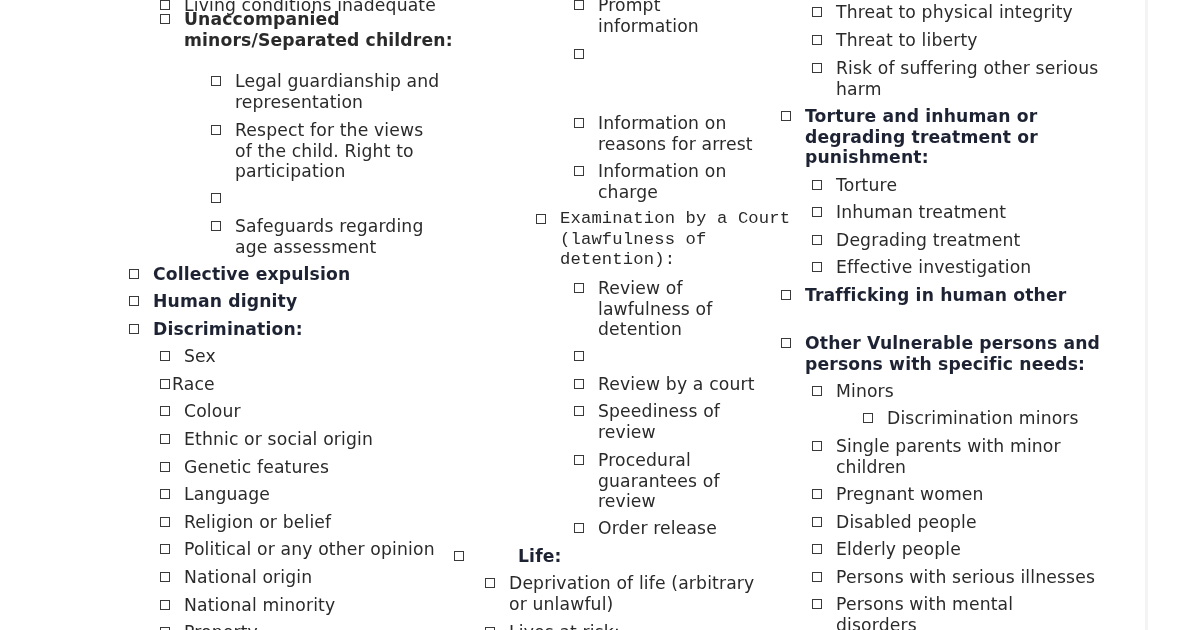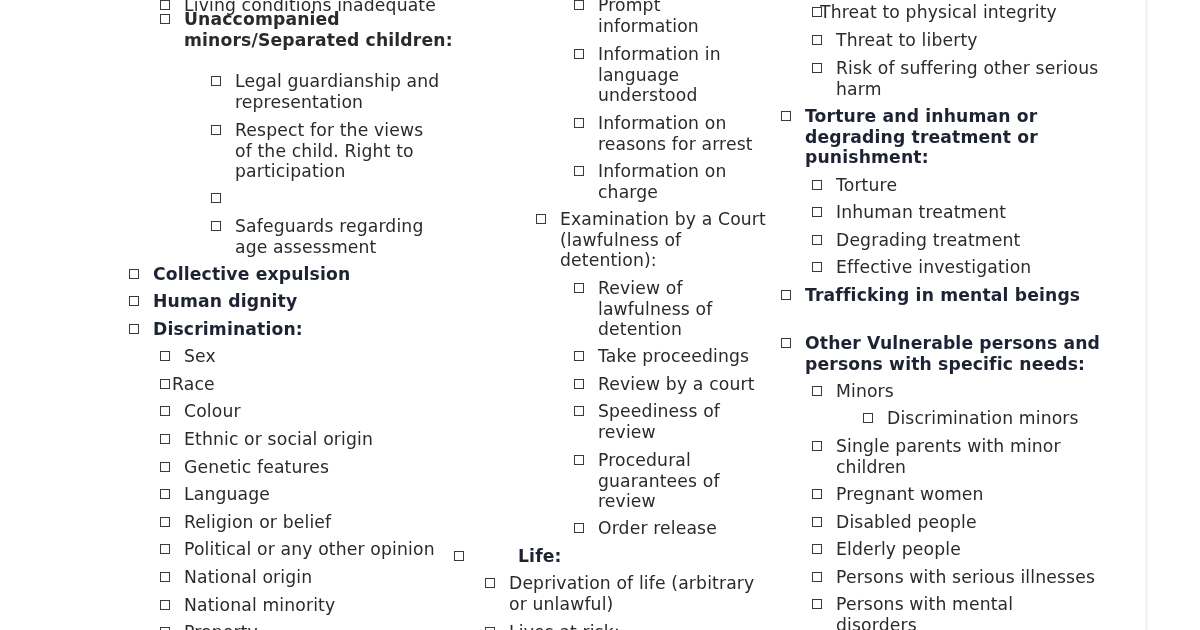--- a/index.html
+++ b/index.html
@@ -83,59 +83,57 @@
         <div class="item" style="left: 160px; top: 484px;"><span class="cb" style="left: 0px;"></span><span class="txt" style="margin-left: 24px;">Language</span></div>
         <div class="item" style="left: 160px; top: 512px;"><span class="cb" style="left: 0px;"></span><span class="txt" style="margin-left: 24px;">Religion or belief</span></div>
         <div class="item" style="left: 160px; top: 539px;"><span class="cb" style="left: 0px;"></span><span class="txt" style="margin-left: 24px;">Political or any other opinion</span></div>
         <div class="item" style="left: 160px; top: 567px;"><span class="cb" style="left: 0px;"></span><span class="txt" style="margin-left: 24px;">National origin</span></div>
         <div class="item" style="left: 160px; top: 595px;"><span class="cb" style="left: 0px;"></span><span class="txt" style="margin-left: 24px;">National minority</span></div>
         <div class="item" style="left: 160px; top: 622px;"><span class="cb" style="left: 0px;"></span><span class="txt" style="margin-left: 24px;">Property</span></div>
       </div>
       <div>
         <div class="item" style="left: 574px; top: -5px;"><span class="cb" style="left: 0px;"></span><span class="txt" style="margin-left: 24px;">Prompt
 information</span></div>
-        <div class="item" style="left: 574px; top: 44px;"><span class="cb" style="left: 0px;"></span><span class="txt" style="margin-left: 24px;">Information in
-language
-understood</span></div>
+        <div class="item" style="left: 574px; top: 44px;"><span class="cb" style="left: 0px;"></span></div>
         <div class="item" style="left: 574px; top: 113px;"><span class="cb" style="left: 0px;"></span><span class="txt" style="margin-left: 24px;">Information on
 reasons for arrest</span></div>
         <div class="item" style="left: 574px; top: 161px;"><span class="cb" style="left: 0px;"></span><span class="txt" style="margin-left: 24px;">Information on
 charge</span></div>
-        <div class="item" style="left: 536px; top: 209px;"><span class="cb" style="left: 0px;"></span><span class="txt" style="margin-left: 24px;">Examination by a Court
+        <div class="item" style="left: 536px; top: 209px;"><span class="cb" style="left: 0px;"></span><span class="txt" style="margin-left: 24px; font-family: Liberation Mono, monospace;">Examination by a Court
 (lawfulness of
 detention):</span></div>
         <div class="item" style="left: 574px; top: 278px;"><span class="cb" style="left: 0px;"></span><span class="txt" style="margin-left: 24px;">Review of
 lawfulness of
 detention</span></div>
-        <div class="item" style="left: 574px; top: 346px;"><span class="cb" style="left: 0px;"></span><span class="txt" style="margin-left: 24px;">Take proceedings</span></div>
+        <div class="item" style="left: 574px; top: 346px;"><span class="cb" style="left: 0px;"></span></div>
         <div class="item" style="left: 574px; top: 374px;"><span class="cb" style="left: 0px;"></span><span class="txt" style="margin-left: 24px;">Review by a court</span></div>
         <div class="item" style="left: 574px; top: 401px;"><span class="cb" style="left: 0px;"></span><span class="txt" style="margin-left: 24px;">Speediness of
 review</span></div>
         <div class="item" style="left: 574px; top: 450px;"><span class="cb" style="left: 0px;"></span><span class="txt" style="margin-left: 24px;">Procedural
 guarantees of
 review</span></div>
         <div class="item" style="left: 574px; top: 518px;"><span class="cb" style="left: 0px;"></span><span class="txt" style="margin-left: 24px;">Order release</span></div>
         <div class="item bold" style="left: 454px; top: 546px; padding-left: 40px;"><span class="cb" style="left: 0px;"></span><span class="txt" style="margin-left: 24px;">Life:</span></div>
         <div class="item" style="left: 485px; top: 573px;"><span class="cb" style="left: 0px;"></span><span class="txt" style="margin-left: 24px;">Deprivation of life (arbitrary
 or unlawful)</span></div>
         <div class="item" style="left: 485px; top: 622px;"><span class="cb" style="left: 0px;"></span><span class="txt" style="margin-left: 24px;">Lives at risk:</span></div>
       </div>
       <div>
-        <div class="item" style="left: 812px; top: 2px;"><span class="cb" style="left: 0px;"></span><span class="txt" style="margin-left: 8px; text-align: right;">Threat to physical integrity</span></div>
+        <div class="item" style="left: 812px; top: 2px;"><span class="cb" style="left: 0px;"></span><span class="txt" style="margin-left: 24px; text-align: right;">Threat to physical integrity</span></div>
         <div class="item" style="left: 812px; top: 30px;"><span class="cb" style="left: 0px;"></span><span class="txt" style="margin-left: 24px;">Threat to liberty</span></div>
         <div class="item" style="left: 812px; top: 58px;"><span class="cb" style="left: 0px;"></span><span class="txt" style="margin-left: 24px;">Risk of suffering other serious
 harm</span></div>
         <div class="item bold" style="left: 781px; top: 106px;"><span class="cb" style="left: 0px;"></span><span class="txt" style="margin-left: 24px;">Torture and inhuman or
 degrading treatment or
 punishment:</span></div>
         <div class="item" style="left: 812px; top: 175px;"><span class="cb" style="left: 0px;"></span><span class="txt" style="margin-left: 24px;">Torture</span></div>
         <div class="item" style="left: 812px; top: 202px;"><span class="cb" style="left: 0px;"></span><span class="txt" style="margin-left: 24px;">Inhuman treatment</span></div>
         <div class="item" style="left: 812px; top: 230px;"><span class="cb" style="left: 0px;"></span><span class="txt" style="margin-left: 24px;">Degrading treatment</span></div>
         <div class="item" style="left: 812px; top: 257px;"><span class="cb" style="left: 0px;"></span><span class="txt" style="margin-left: 24px;">Effective investigation</span></div>
-        <div class="item bold" style="left: 781px; top: 285px;"><span class="cb" style="left: 0px;"></span><span class="txt" style="margin-left: 24px;">Trafficking in mental beings</span></div>
+        <div class="item bold" style="left: 781px; top: 285px;"><span class="cb" style="left: 0px;"></span><span class="txt" style="margin-left: 24px;">Trafficking in human other</span></div>
         <div class="item bold" style="left: 781px; top: 333px;"><span class="cb" style="left: 0px;"></span><span class="txt" style="margin-left: 24px;">Other Vulnerable persons and
 persons with specific needs:</span></div>
         <div class="item" style="left: 812px; top: 381px;"><span class="cb" style="left: 0px;"></span><span class="txt" style="margin-left: 24px;">Minors</span></div>
         <div class="item" style="left: 863px; top: 408px;"><span class="cb" style="left: 0px;"></span><span class="txt" style="margin-left: 24px;">Discrimination minors</span></div>
         <div class="item" style="left: 812px; top: 436px;"><span class="cb" style="left: 0px;"></span><span class="txt" style="margin-left: 24px;">Single parents with minor
 children</span></div>
         <div class="item" style="left: 812px; top: 484px;"><span class="cb" style="left: 0px;"></span><span class="txt" style="margin-left: 24px;">Pregnant women</span></div>
         <div class="item" style="left: 812px; top: 512px;"><span class="cb" style="left: 0px;"></span><span class="txt" style="margin-left: 24px;">Disabled people</span></div>
         <div class="item" style="left: 812px; top: 539px;"><span class="cb" style="left: 0px;"></span><span class="txt" style="margin-left: 24px;">Elderly people</span></div>
         <div class="item" style="left: 812px; top: 567px;"><span class="cb" style="left: 0px;"></span><span class="txt" style="margin-left: 24px;">Persons with serious illnesses</span></div>

